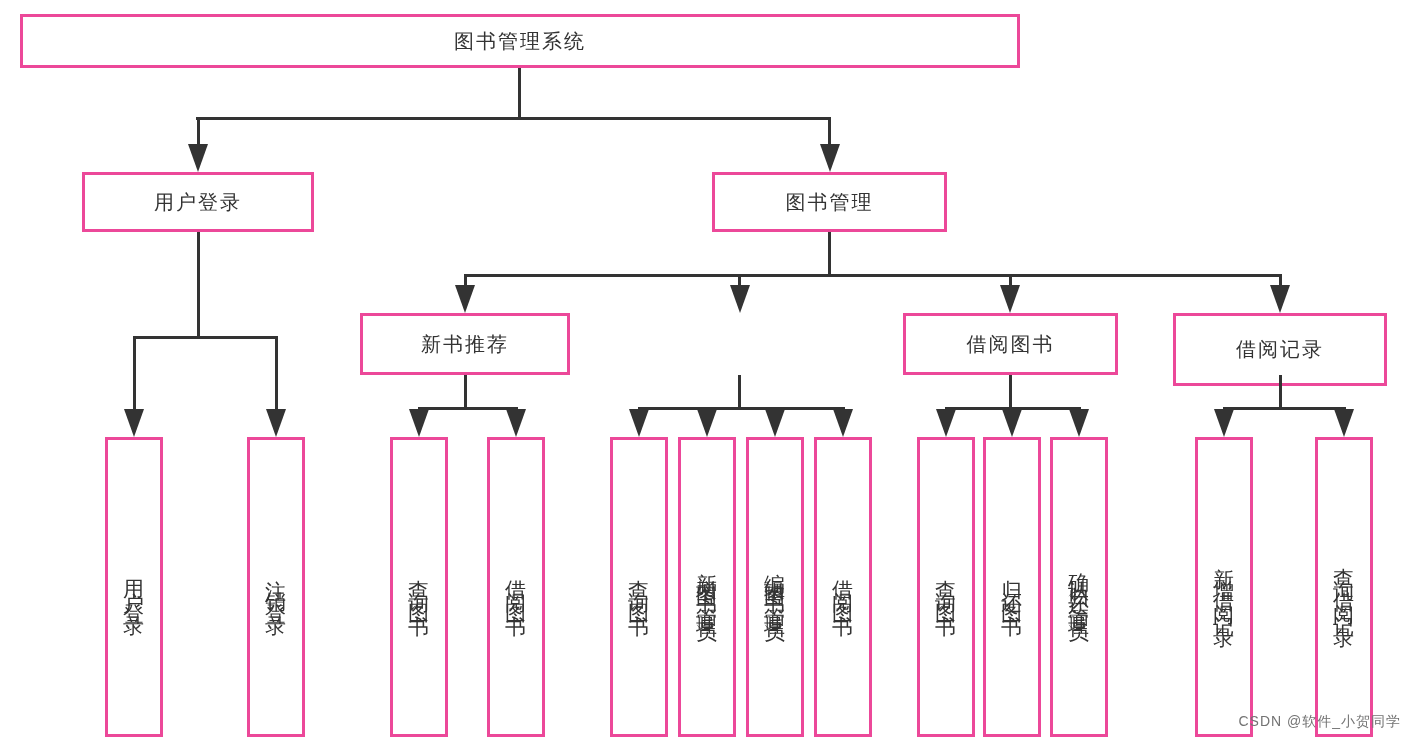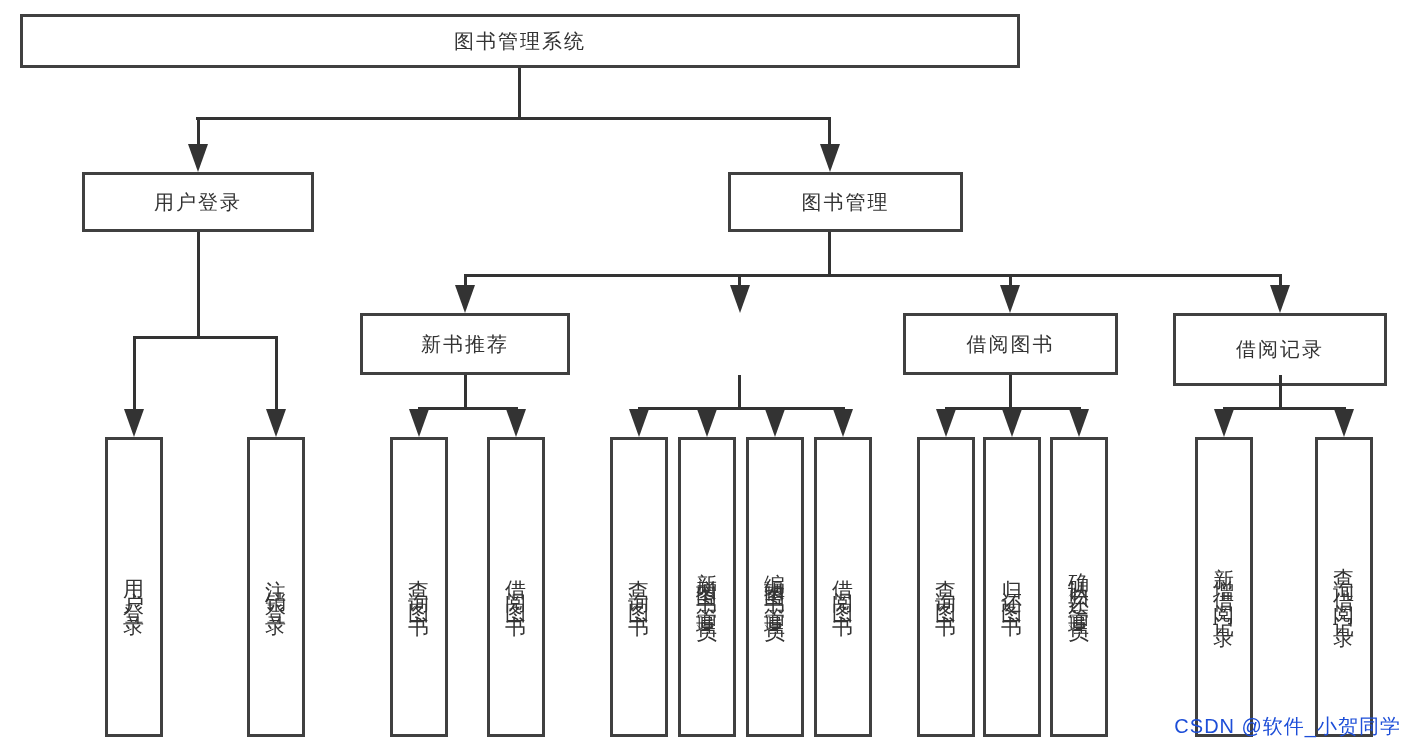--- a/index.html
+++ b/index.html
@@ -2,58 +2,58 @@
 <html><head>
 <meta charset="utf-8">
 <style>
   html,body{margin:0;padding:0;background:#ffffff;}
   #canvas{
     position:relative;width:1405px;height:747px;background:#ffffff;
     font-family:"Liberation Sans",sans-serif;overflow:hidden;
   }
   .box{
     position:absolute;box-sizing:border-box;
-    border:3px solid #404040;background:#ffffff;color:#333333;
+    border:3px solid #ec4899;background:#ffffff;color:#333333;
     display:flex;align-items:center;justify-content:center;
     font-size:20px;letter-spacing:2px;text-align:center;
   }
   .leaf{width:58px;top:437px;height:300px;}
   .vtext{
     writing-mode:vertical-rl;text-orientation:mixed;
     font-size:21px;letter-spacing:12px;color:#333333;line-height:1;
   }
   .vtext.long{letter-spacing:7px;}
   .hline{position:absolute;height:3px;background:#333333;}
   .vline{position:absolute;width:3px;background:#333333;}
   .arrow{
     position:absolute;width:0;height:0;
     border-left:10px solid transparent;border-right:10px solid transparent;
     border-top:28px solid #333333;
   }
   .watermark{
     position:absolute;top:713px;right:4px;z-index:10;
-    color:#1d4ed8;font-size:20px;letter-spacing:1px;white-space:nowrap;
+    color:#737373;font-size:14px;letter-spacing:1px;white-space:nowrap;
   }
 </style>
 </head>
 <body>
 
 <div id="canvas">
 
   <div class="box" style="left:20px;top:14px;width:1000px;height:54px;">图书管理系统</div>
 
   <div class="vline" style="left:518px;top:68px;height:49px;"></div>
   <div class="hline" style="left:196px;top:117px;width:634px;"></div>
   <div class="vline" style="left:197px;top:117px;height:37px;"></div>
   <div class="vline" style="left:828px;top:117px;height:37px;"></div>
   <div class="arrow" style="left:188px;top:144px;"></div>
   <div class="arrow" style="left:820px;top:144px;"></div>
 
   <div class="box" style="left:82px;top:172px;width:232px;height:60px;">用户登录</div>
-  <div class="box" style="left:712px;top:172px;width:235px;height:60px;margin-left:16px;">图书管理</div>
+  <div class="box" style="left:712px;top:172px;width:235px;height:60px;">图书管理</div>
 
   <div class="vline" style="left:197px;top:232px;height:104px;"></div>
   <div class="hline" style="left:134px;top:336px;width:142px;"></div>
   <div class="vline" style="left:133px;top:336px;height:83px;"></div>
   <div class="vline" style="left:275px;top:336px;height:83px;"></div>
   <div class="arrow" style="left:124px;top:409px;"></div>
   <div class="arrow" style="left:266px;top:409px;"></div>
 
   <div class="vline" style="left:828px;top:232px;height:42px;"></div>
   <div class="hline" style="left:465px;top:274px;width:815px;"></div>

